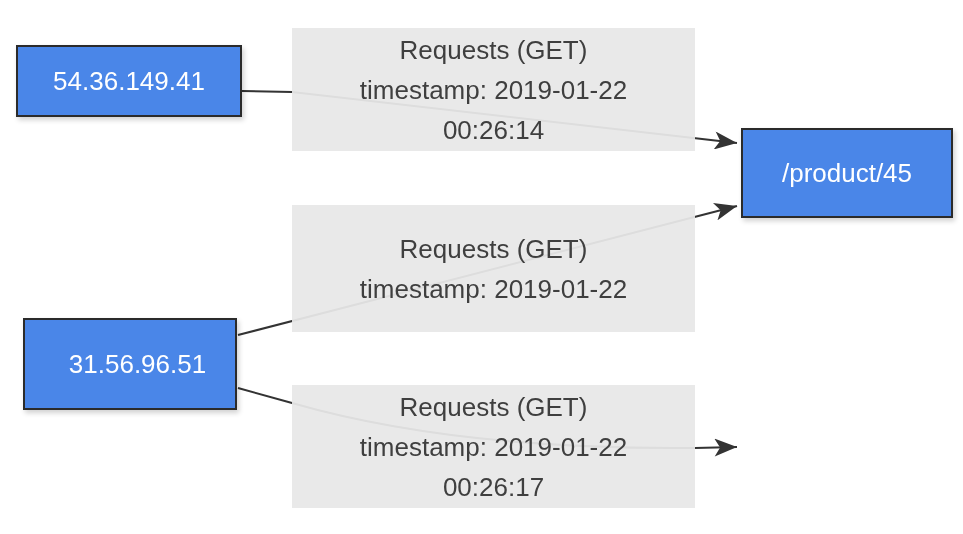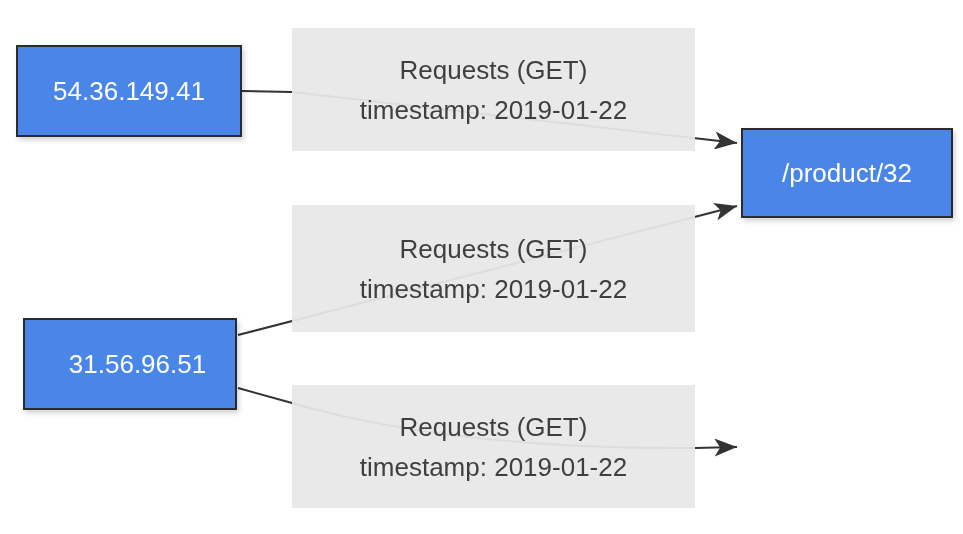--- a/index.html
+++ b/index.html
@@ -30,21 +30,21 @@
     background: #4a86e8;
     border: 2.7px solid #2b2b2b;
     box-sizing: border-box;
     color: #ffffff;
     font-size: 26px;
     display: flex;
     align-items: center;
     justify-content: center;
     box-shadow: 2px 3px 5px rgba(0,0,0,0.18);
   }
-  #node-ip-1 { left: 16px;  top: 45px;  width: 226px; height: 92px; }
+  #node-ip-1 { left: 16px;  top: 45px;  width: 226px; height: 72px; }
   #node-ip-2 { left: 23px;  top: 318px; width: 214px; height: 92px; padding-left: 15px; }
   #node-url-1 { left: 741px; top: 128px; width: 212px; height: 90px; }
   #node-url-2 { left: 742px; top: 402px; width: 208px; height: 90px; }
   .edge-label {
     position: absolute;
     background: rgba(232,232,232,0.94);
     color: #3f3f3f;
     font-size: 26px;
     line-height: 40px;
     text-align: center;
@@ -69,38 +69,40 @@
       </marker>
     </defs>
     <path class="edge" marker-end="url(#arrowhead)" d="M 242 91 L 292 92 L 737 143"></path>
     <path class="edge" marker-end="url(#arrowhead)" d="M 238 335 L 737 206"></path>
     <path class="edge" marker-end="url(#arrowhead)" d="M 238 388 L 292 403 Q 455 450 695 448 L 737 447"></path>
   </svg>
 
   <div class="edge-label" id="edge-label-1">
     <div>Requests (GET)</div>
     <div>timestamp: 2019-01-22</div>
+    <div>00:26:14</div>
   </div>
 
   <div class="edge-label" id="edge-label-2">
     <div>Requests (GET)</div>
     <div>timestamp: 2019-01-22</div>
   </div>
 
   <div class="edge-label" id="edge-label-3">
     <div>Requests (GET)</div>
     <div>timestamp: 2019-01-22</div>
+    <div>00:26:17</div>
   </div>
 
   <div class="node" id="node-ip-1">
     <span>54.36.149.41</span>
   </div>
 
   <div class="node" id="node-ip-2">
     <span>31.56.96.51</span>
   </div>
 
   <div class="node" id="node-url-1">
-    <span>/product/32</span>
+    <span>/product/45</span>
   </div>
 
 
 </div>
 
 </body></html>

